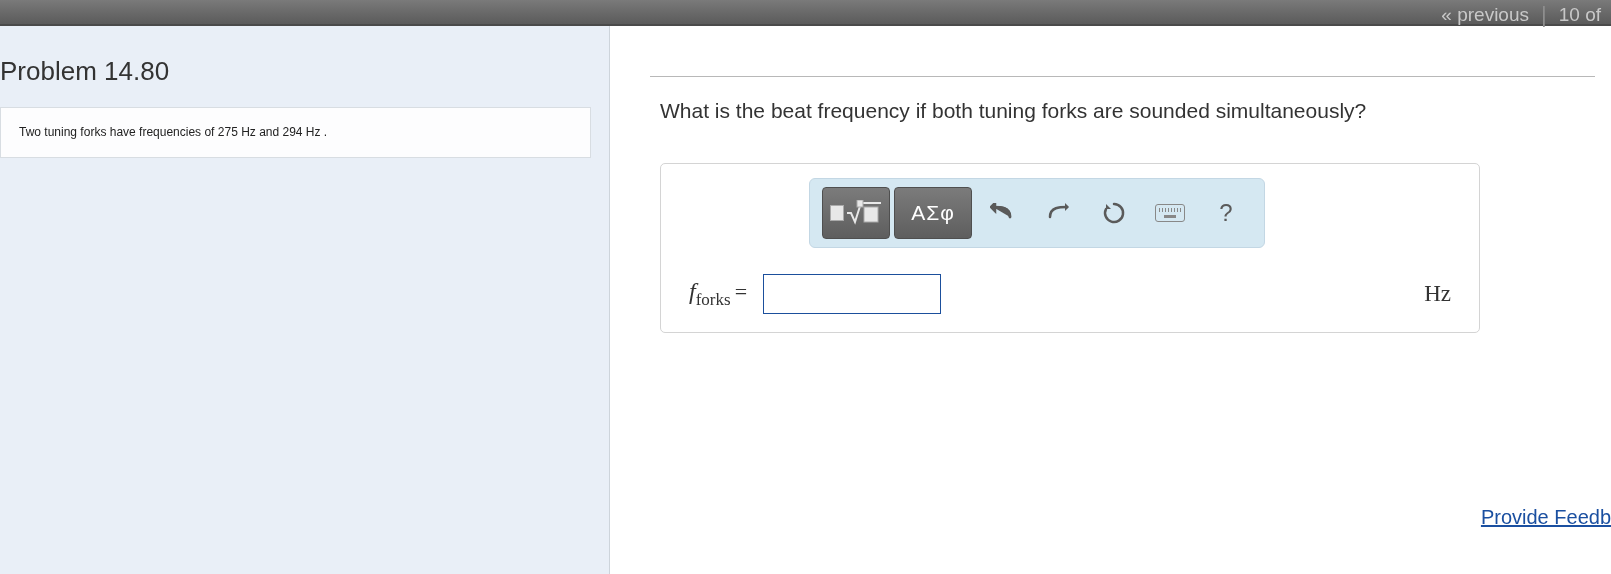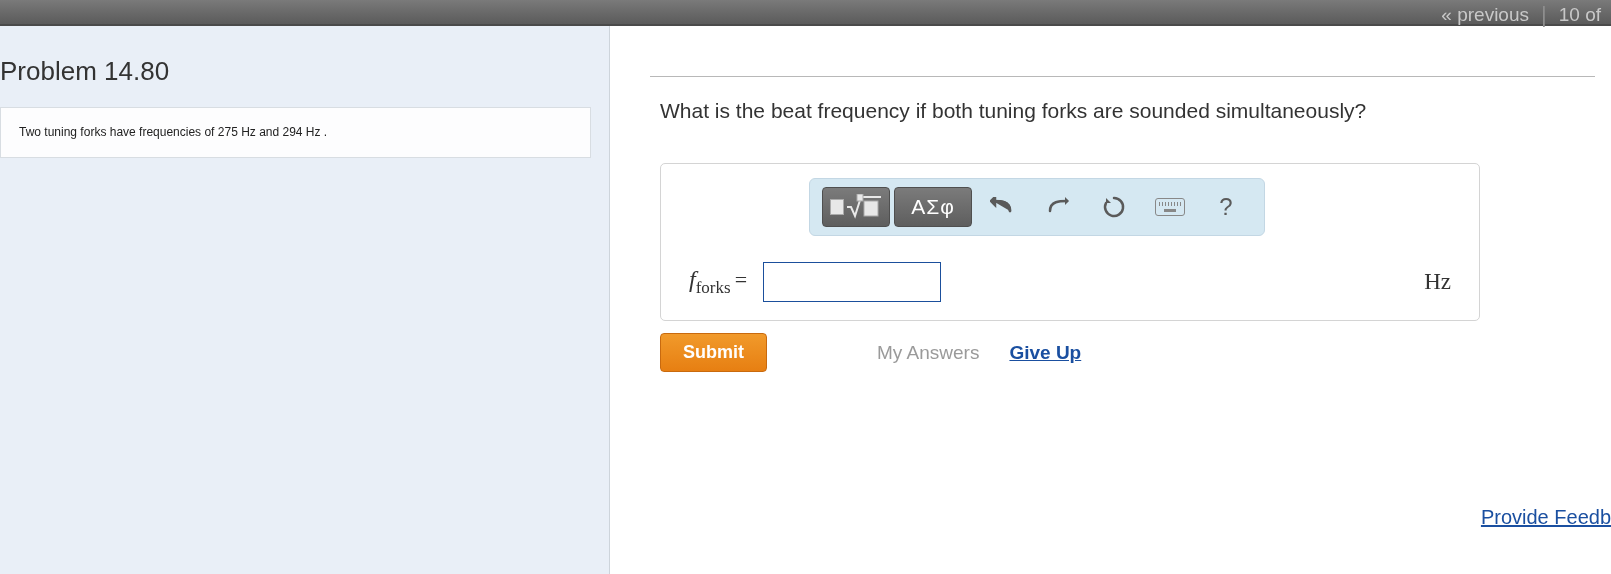--- a/index.html
+++ b/index.html
@@ -101,21 +101,21 @@
       margin-left: 130px;
       margin-bottom: 26px;
     }
     .tb-dark {
       background: linear-gradient(to bottom, #7b7b7b, #5e5e5e);
       border: 1px solid #4f4f4f;
       border-radius: 4px;
       display: inline-flex;
       align-items: center;
       justify-content: center;
-      height: 40px;
+      height: 52px;
       cursor: pointer;
       color: #fff;
     }
     .tb-fraction {
       width: 68px;
       padding: 0 6px;
       gap: 2px;
     }
     .tb-fraction .box1 {
       width: 14px;
@@ -303,21 +303,16 @@
 
       <div class="input-row">
         <span class="input-label">
           <span>f</span><sub>forks</sub><span class="equals">=</span>
         </span>
         <input class="answer-input" type="text" value="" style="">
         <span class="unit">Hz</span>
       </div>
     </div>
 
-    <div class="button-row">
-      <button class="submit-btn">Submit</button>
-      <span class="my-answers">My Answers</span>
-      <a class="giveup">Give Up</a>
-    </div>
 
     <a class="feedback-link">Provide Feedb</a>
   </div>
 </div>
 
 </body></html>

